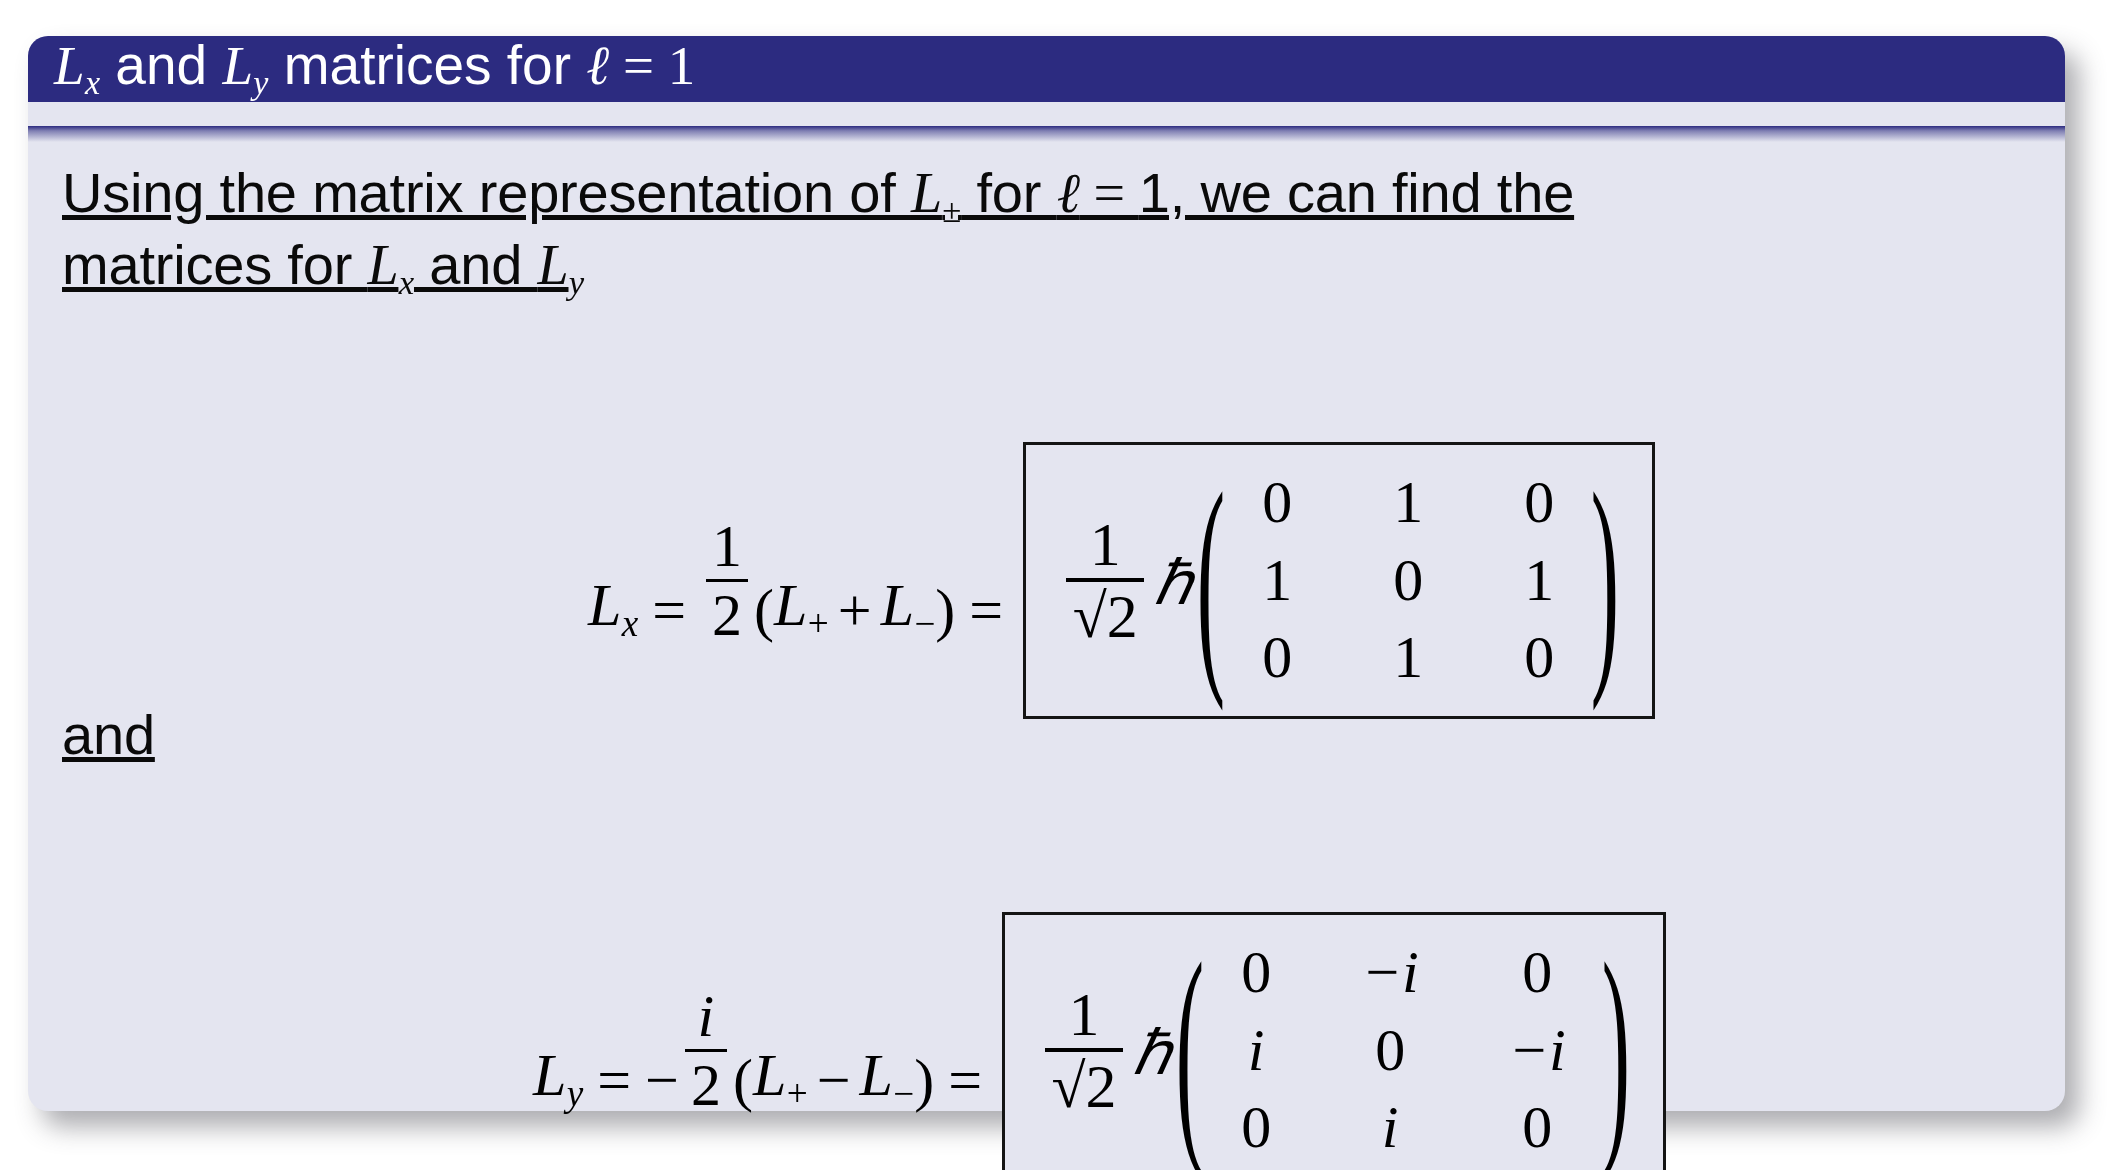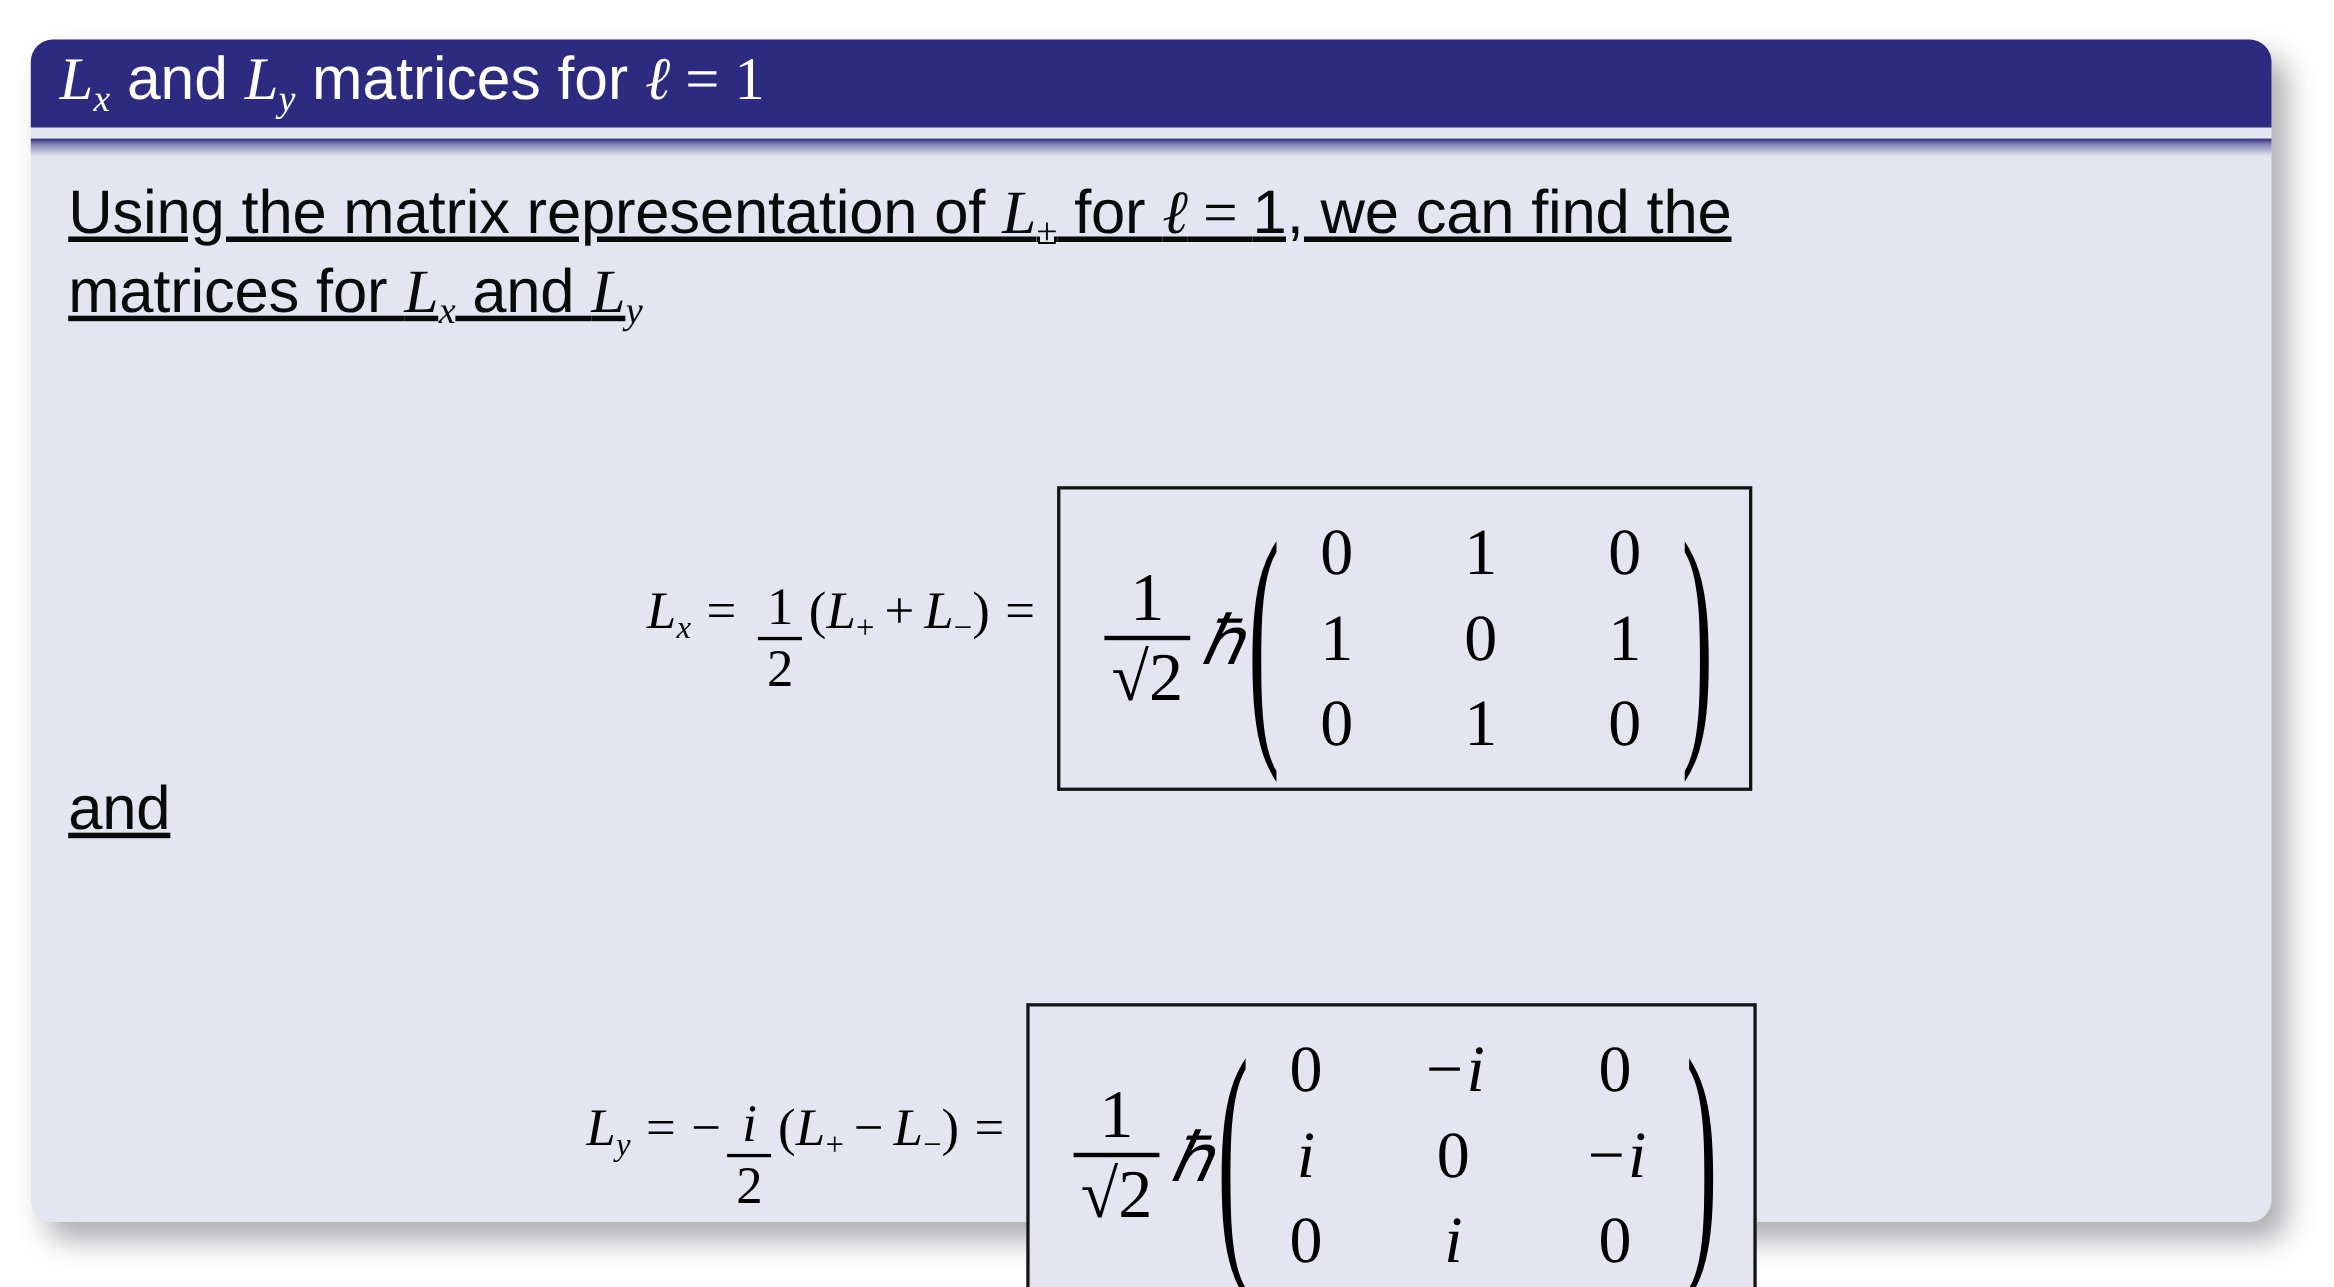--- a/index.html
+++ b/index.html
@@ -25,21 +25,21 @@
     background: #E4E5F0;
     box-shadow: 14px 16px 26px rgba(60,60,70,0.42);
   }
 
   
   .block-title {
     position: absolute;
     left: 0;
     top: 0;
     width: 100%;
-    height: 80px;
+    height: 66px;
     border-top-left-radius: 20px;
     border-top-right-radius: 20px;
     background: #2C2B80;
     box-sizing: border-box;
     padding: 0 26px;
     display: flex;
     align-items: center;
     overflow: hidden;
   }
   .block-title-fade {
@@ -105,22 +105,22 @@
     display: flex;
     align-items: center;
     font-family: "Liberation Serif", serif;
     color: #000;
   }
   #equation-lx { left: 560px; top: 300px; }
   #equation-ly { left: 505px; top: 770px; }
 
   .eq-lhs {
     display: flex;
-    align-items: flex-start;
-    font-size: 48px;
+    align-items: flex-end;
+    font-size: 60px;
     white-space: nowrap;
   }
   .eq-lhs .op { margin: 0 14px; }
   .eq-lhs .op.tight { margin: 0 9px; }
 
   
   .frac {
     display: inline-flex;
     flex-direction: column;
     align-items: center;

